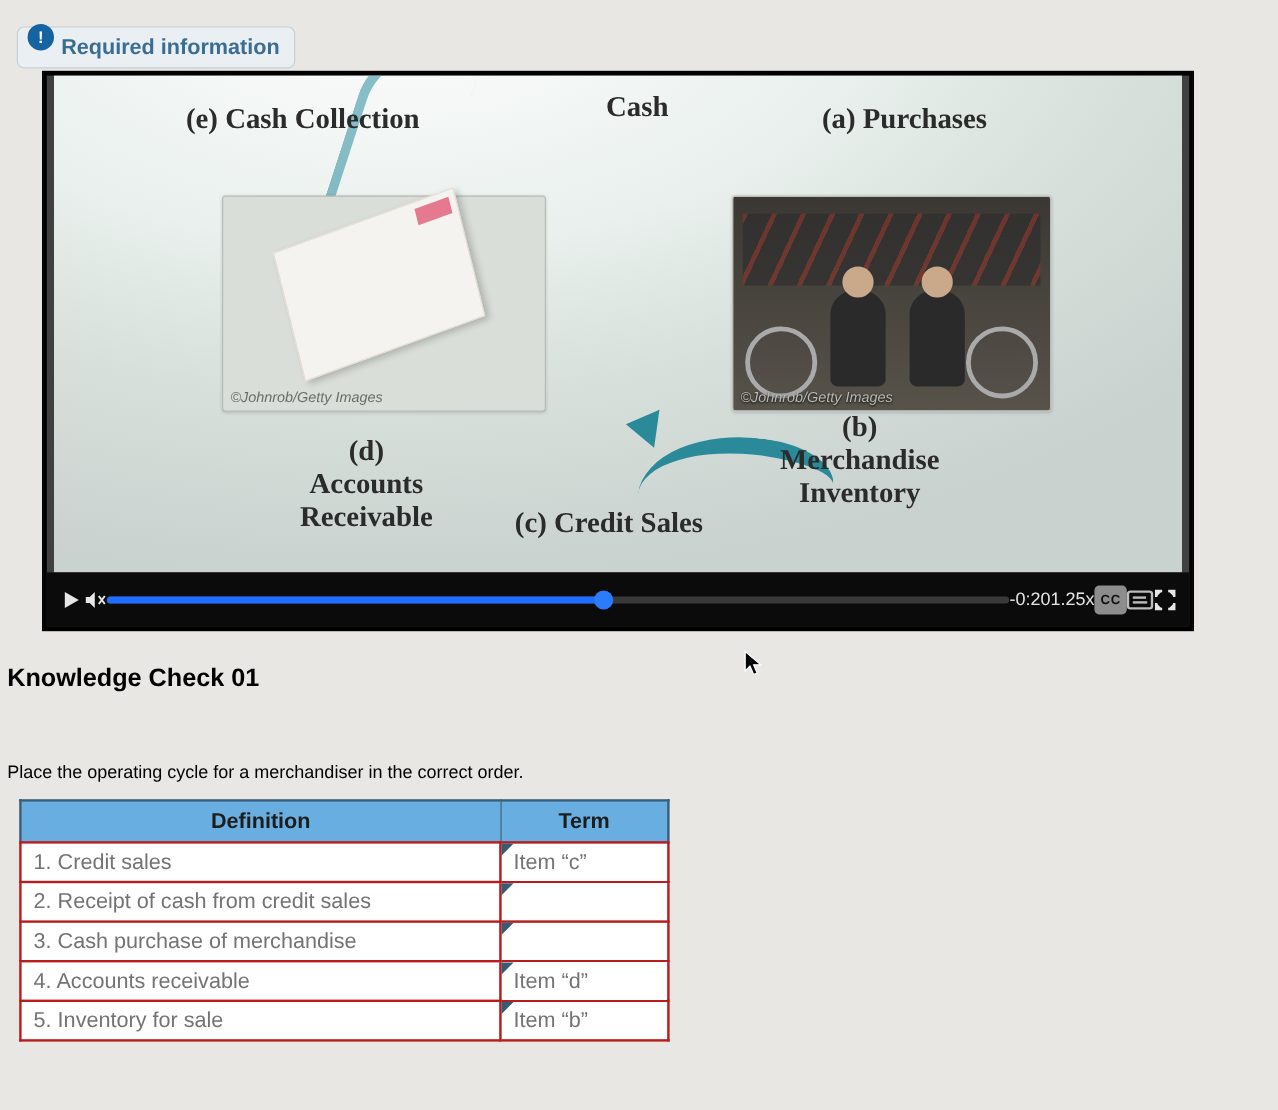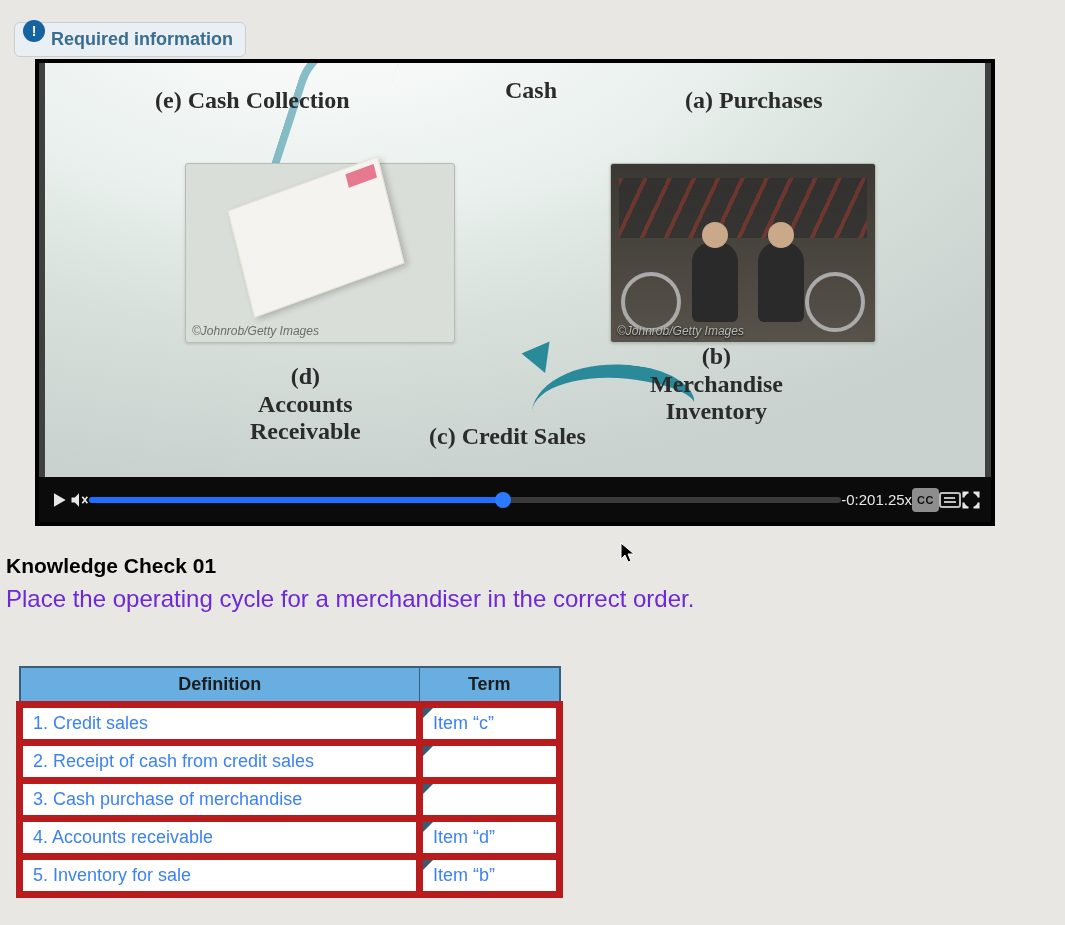--- a/index.html
+++ b/index.html
@@ -219,45 +219,45 @@
   
   .kc-title {
     position:absolute;
     top:554px; left:6px;
     color:#000000;
     font-size:21px;
     font-weight:bold;
   }
   .kc-prompt {
     position:absolute;
-    top:585px; left:6px;
-    color:#6d28d9;
-    font-size:24px;
+    top:635px; left:6px;
+    color:#000000;
+    font-size:15px;
   }
 
   
   .tbl {
     position:absolute;
     top:666px; left:16px;
     border-collapse:collapse;
     border:2px solid #3a5f7d;
     font-size:18px;
   }
   .tbl th {
     background:#69aee0;
     border:1px solid #3a5f7d;
     padding:6px 14px;
     font-weight:bold;
     color:#1d1d1d;
   }
   .tbl td {
-    border:7px solid #b91c1c;
+    border:2px solid #b91c1c;
     padding:5px 10px;
     background:#fff;
-    color:#3b82f6;
+    color:#737373;
   }
   .tbl .term-cell { position:relative; min-width:140px; }
   .term-corner::before {
     content:'';
     position:absolute; top:0; left:0;
     border-top:10px solid #385b74;
     border-right:10px solid transparent;
   }
   .defcol { width:400px; }
 </style>

